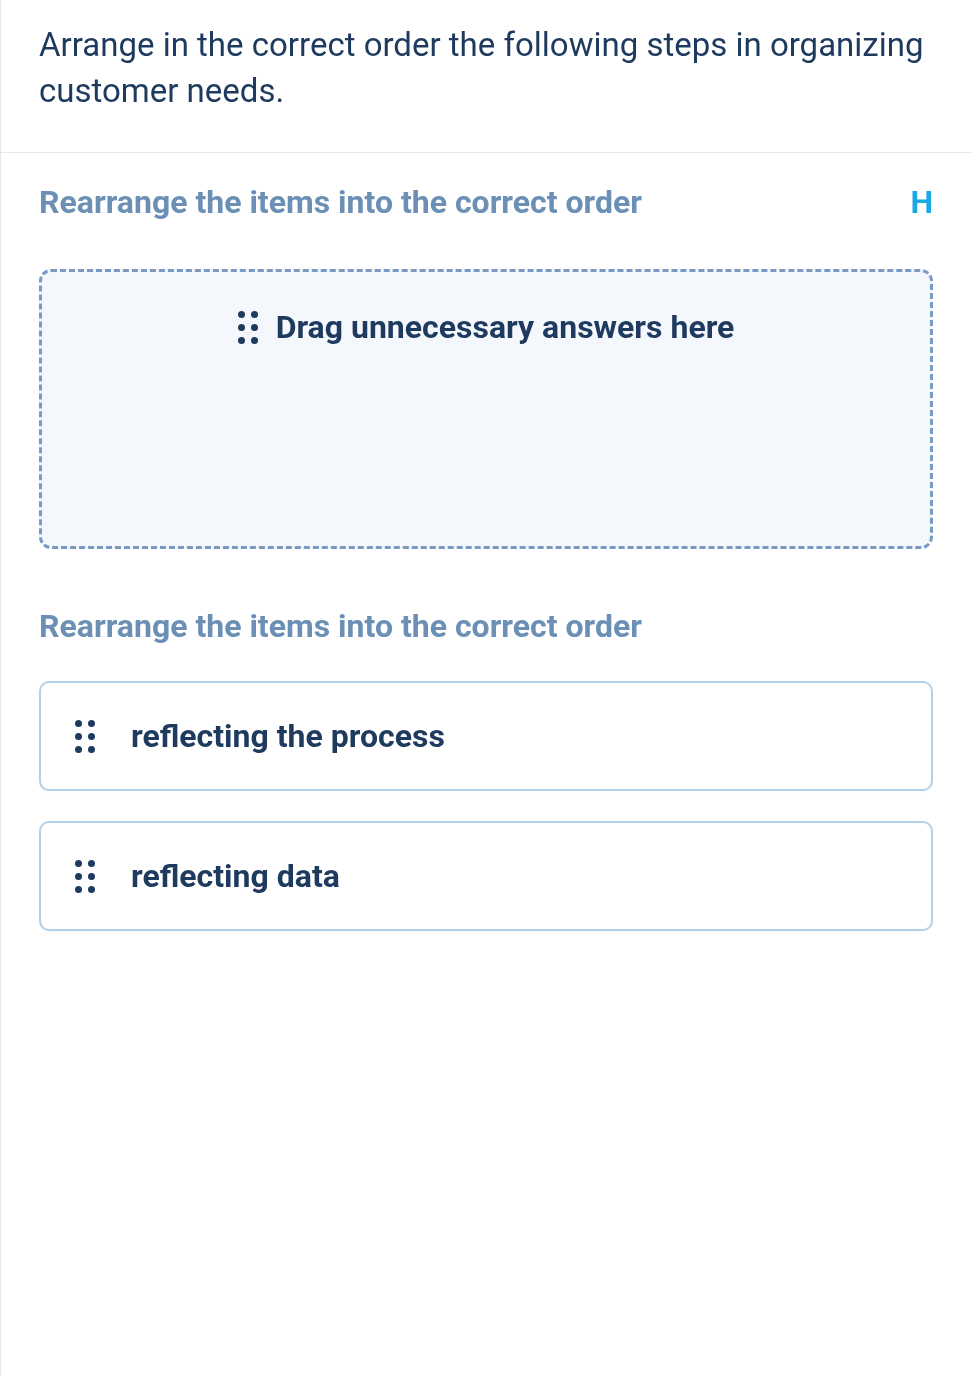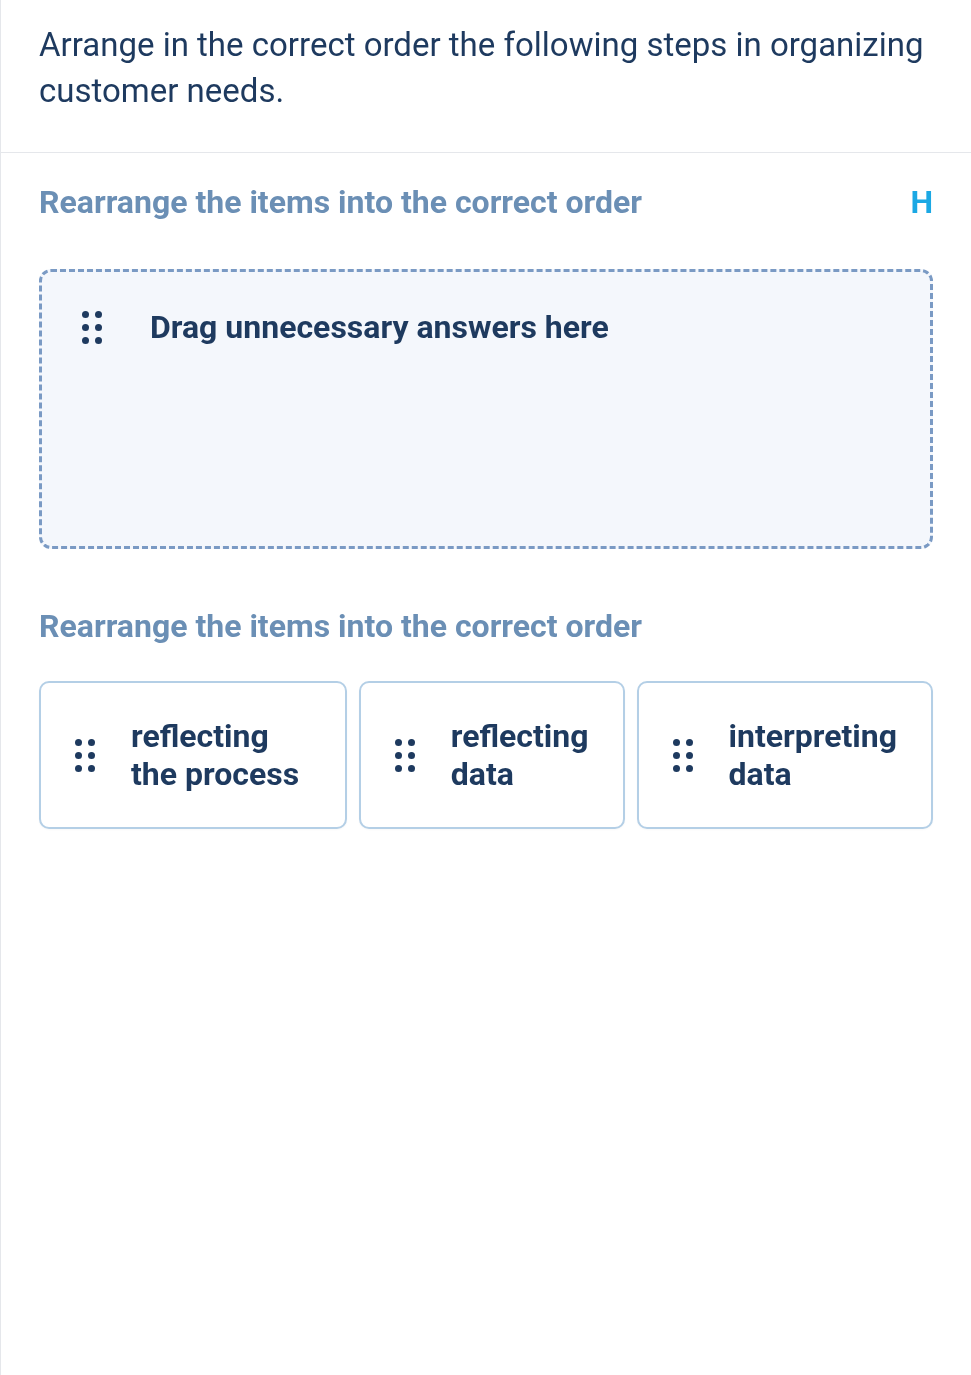--- a/index.html
+++ b/index.html
@@ -57,21 +57,22 @@
       border-radius: 12px;
       background: #f4f7fc;
       padding: 36px 40px;
       margin-bottom: 10px;
       min-height: 280px;
     }
     
     .drop-zone-content {
       display: flex;
       align-items: center;
-      gap: 48px;
+      gap: 18px;
+      justify-content: center;
     }
     
     .drop-zone-text {
       font-size: 32px;
       font-weight: 700;
       color: #1e3a5f;
     }
     
     .drag-handle {
       display: grid;
@@ -94,22 +95,23 @@
     
     .section-2-title {
       font-size: 32px;
       font-weight: 700;
       color: #6b8fb5;
       margin-bottom: 36px;
     }
     
     .items-list {
       display: flex;
-      flex-direction: row;
-      gap: 12px;
+      flex-direction: column;
+      gap: 30px;
+      text-align: right;
     }
     
     .draggable-item {
       border: 2px solid #b4cfe6;
       border-radius: 10px;
       background: #ffffff;
       padding: 34px 34px;
       display: flex;
       align-items: center;
       gap: 36px;
@@ -172,25 +174,14 @@
           <span></span>
         <span></span>
           <span></span>
         <span></span>
           <span></span>
       </div>
       <div class="item-text">reflecting data</div>
     </div>
 
 
-    <div class="draggable-item">
-      <div class="drag-handle">
-        <span></span>
-          <span></span>
-        <span></span>
-          <span></span>
-        <span></span>
-          <span></span>
-      </div>
-      <div class="item-text">interpreting data</div>
-    </div>
   </div>
 </div>
 
 </body></html>

